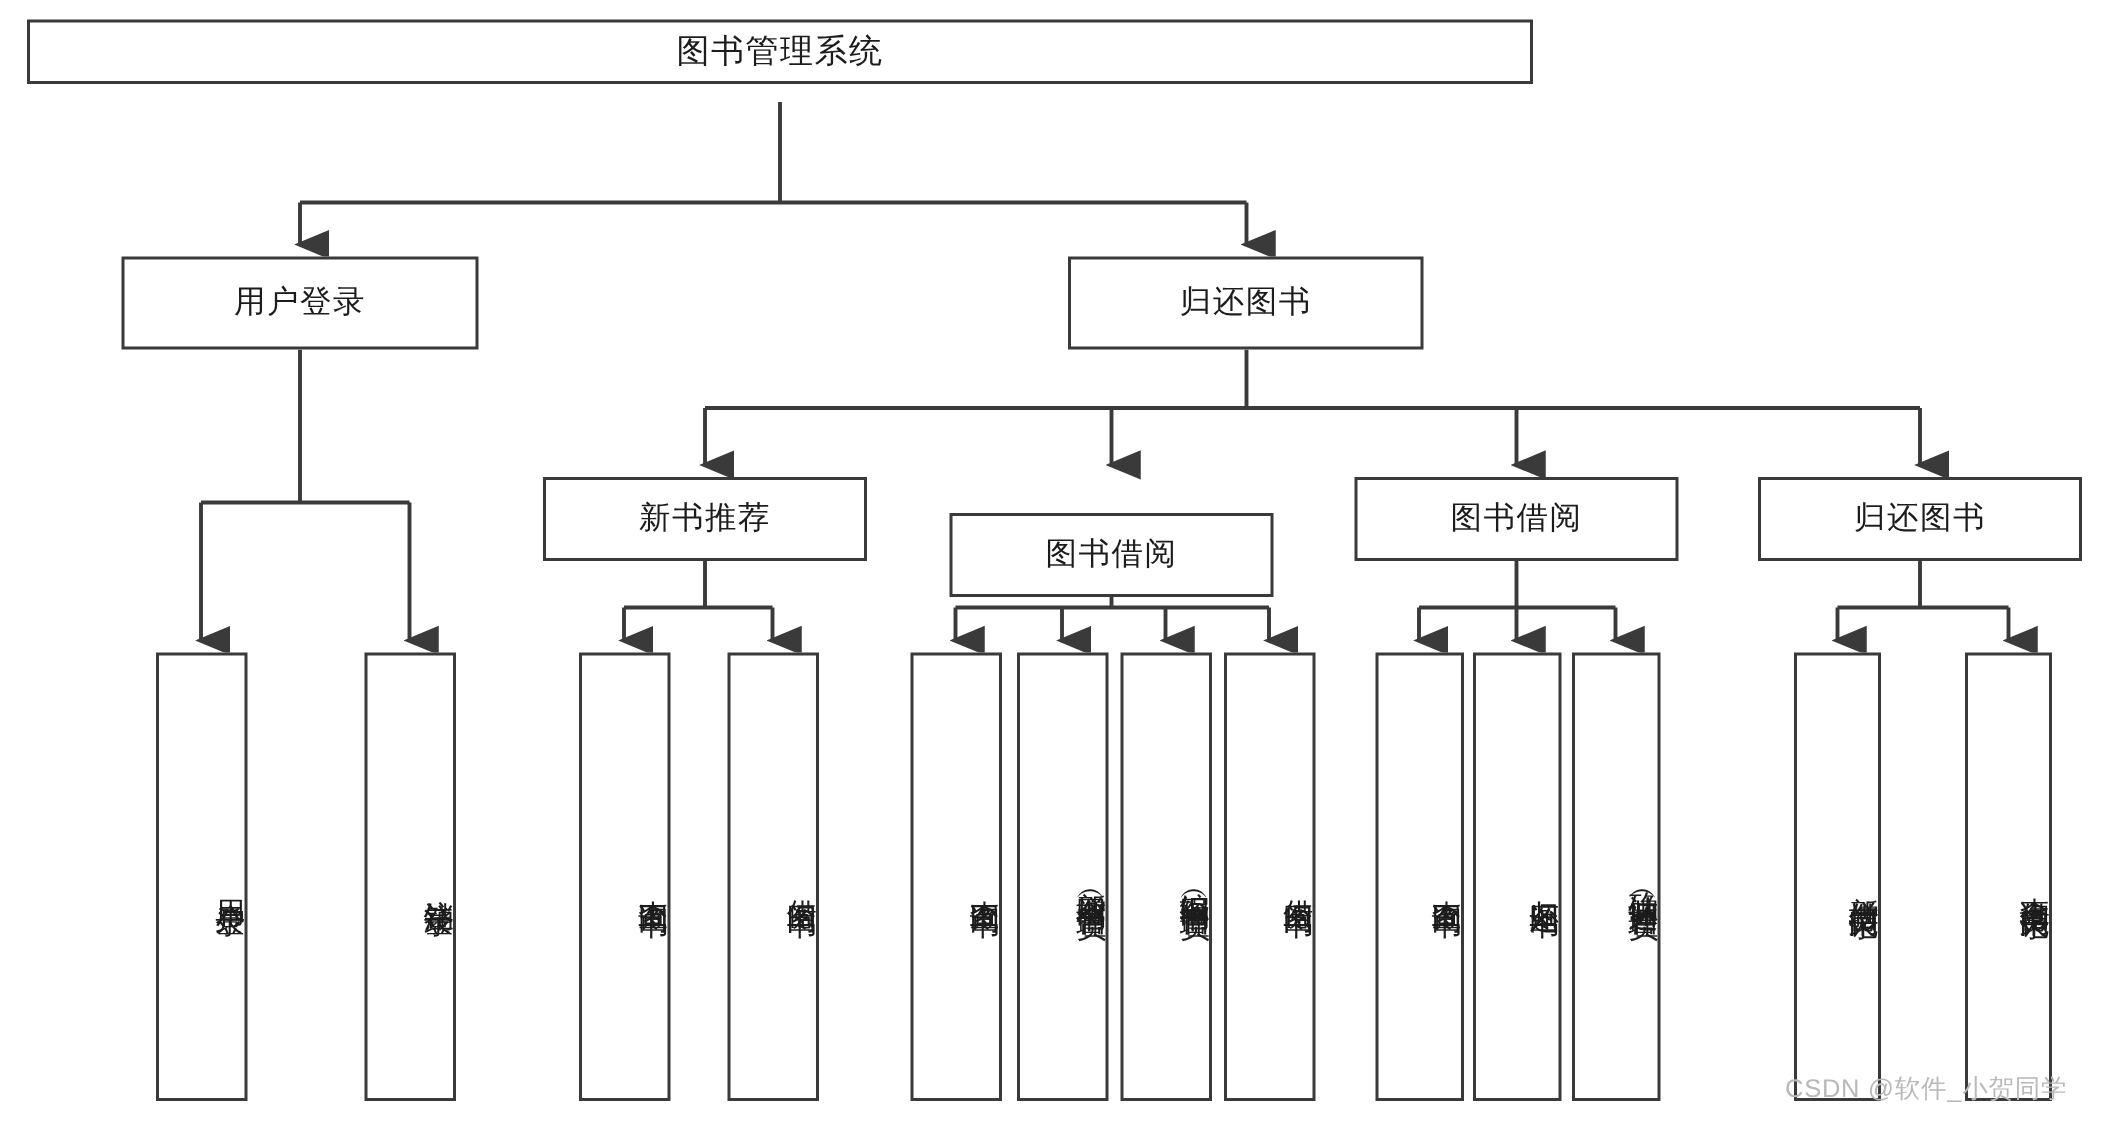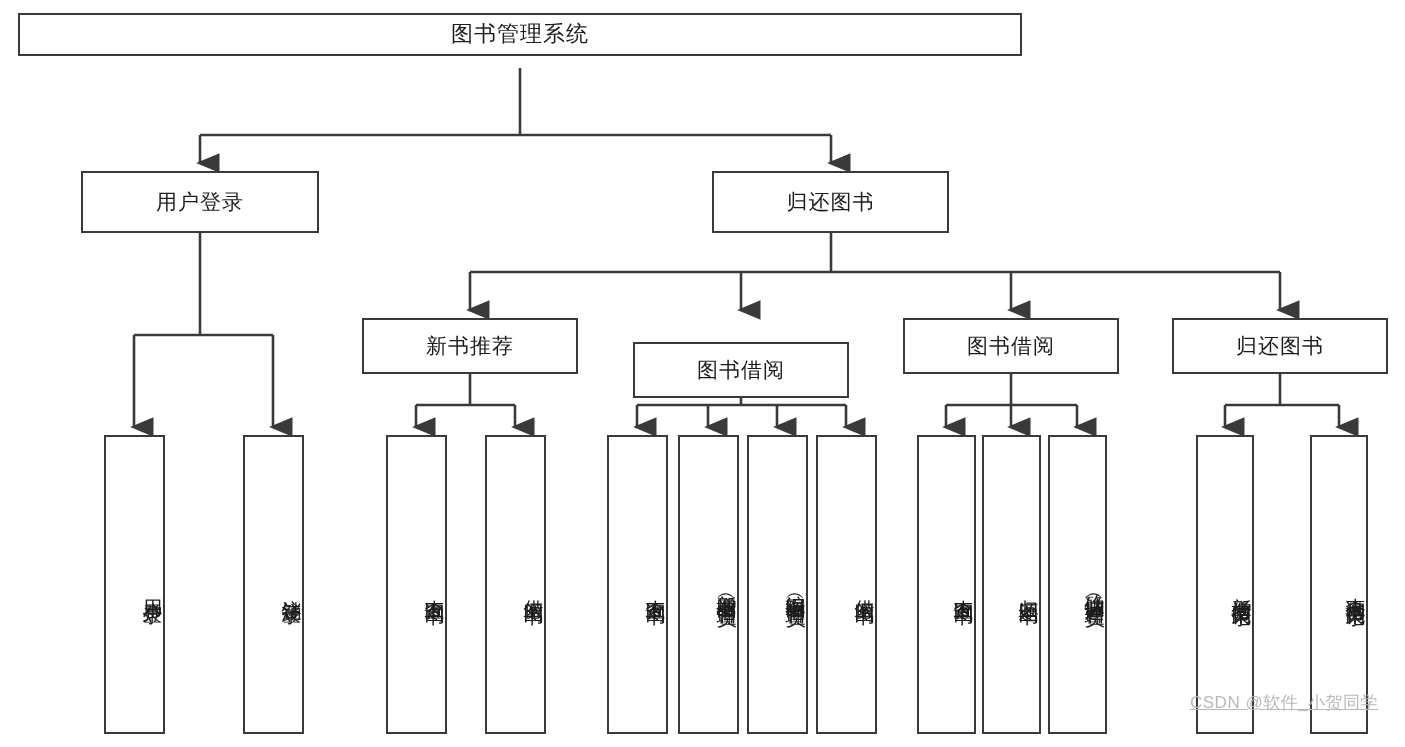--- a/index.html
+++ b/index.html
@@ -155,15 +155,15 @@
   <div class="node node-v" style="left: 607px; top: 435px; width: 61px; height: 299px;">查询图书</div>
   <div class="node node-v" style="left: 678px; top: 435px; width: 61px; height: 299px;">新增图书（管理员）</div>
   <div class="node node-v" style="left: 747px; top: 435px; width: 61px; height: 299px;">编辑图书（管理员）</div>
   <div class="node node-v" style="left: 816px; top: 435px; width: 61px; height: 299px;">借阅图书</div>
   <div class="node node-v" style="left: 917px; top: 435px; width: 59px; height: 299px;">查询图书</div>
   <div class="node node-v" style="left: 982px; top: 435px; width: 59px; height: 299px;">归还图书</div>
   <div class="node node-v" style="left: 1048px; top: 435px; width: 59px; height: 299px;">确认归还（管理员）</div>
   <div class="node node-v" style="left: 1196px; top: 435px; width: 58px; height: 299px;">新增借阅记录</div>
   <div class="node node-v" style="left: 1310px; top: 435px; width: 58px; height: 299px;">查询借阅记录</div>
 
-  <div class="watermark" style="left: 1190px; top: 691px; text-decoration: underline;">CSDN @软件_小贺同学</div>
+  <div class="watermark" style="left: 1190px; top: 714px;">CSDN @软件_小贺同学</div>
 
 </div>
 
 </body></html>

